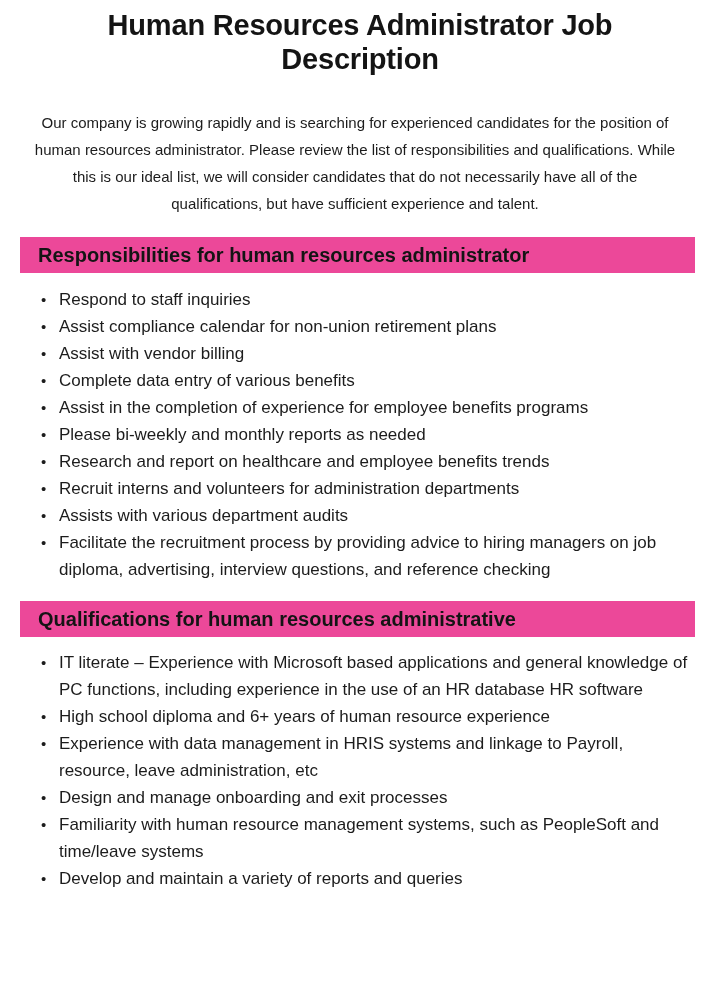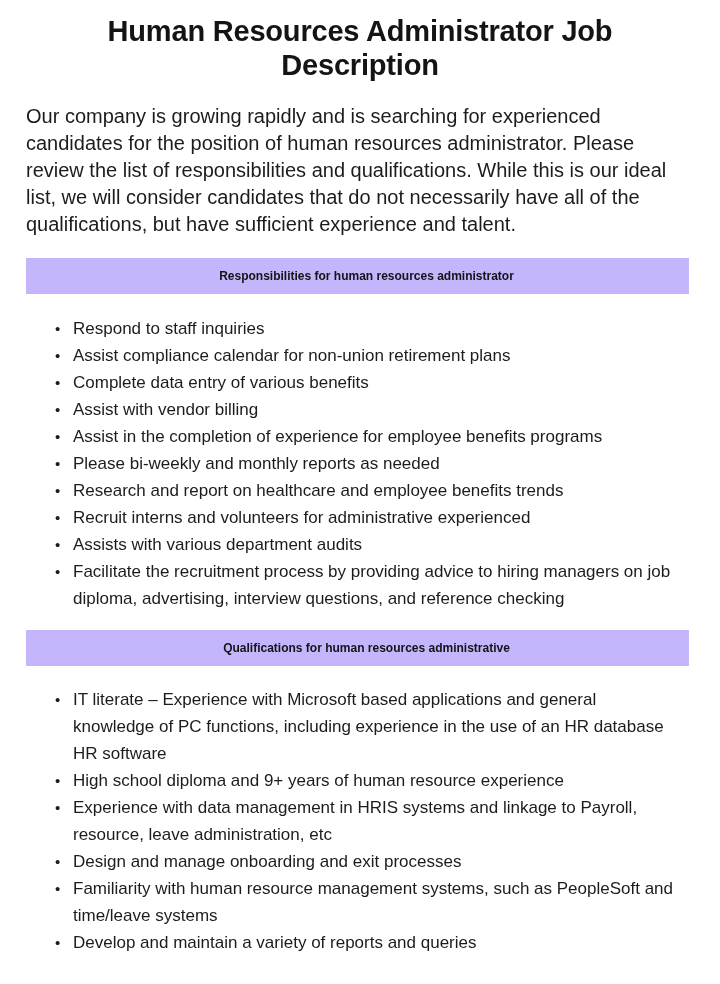--- a/index.html
+++ b/index.html
@@ -12,56 +12,55 @@
     height: 984px;
     font-family: "Liberation Sans", sans-serif;
     color: #1a1a1a;
     overflow: hidden;
   }
   .page {
     width: 720px;
     height: 704px;
     position: relative;
     box-sizing: border-box;
-    padding: 6px;
+    padding: 0;
   }
   .doc-title {
     font-size: 29px;
     font-weight: bold;
     line-height: 1.18;
     text-align: center;
     color: #141414;
     margin: 0;
     padding: 8px 40px 0 40px;
     letter-spacing: -0.2px;
   }
   .intro {
-    font-size: 20px;
+    font-size: 15px;
     line-height: 27px;
     color: #1c1c1c;
-    margin: 0;
+    margin: 12px;
     padding: 21px 30px 0 20px;
-    text-align: left;
+    text-align: center;
   }
   .section {
     margin-top: 20px;
   }
   .section-header {
-    background: #c4b5fd;
+    background: #ec4899;
     margin: 0 25px 0 20px;
     padding: 9px 0 9px 18px;
-    font-size: 12px;
+    font-size: 20px;
     font-weight: bold;
     color: #141414;
     line-height: 18px;
-    text-align: center;
   }
   .section-list {
     list-style: none;
-    margin: 8px;
+    margin: 0;
     padding: 14px 25px 0 41px;
   }
   .section-list li {
     position: relative;
     font-size: 17px;
     line-height: 27px;
     color: #1c1c1c;
     padding-left: 18px;
     margin-bottom: 0px;
   }
@@ -91,36 +90,36 @@
 
   <h1 class="doc-title">Human Resources Administrator Job Description</h1>
 
   <p class="intro">Our company is growing rapidly and is searching for experienced candidates for the position of human resources administrator. Please review the list of responsibilities and qualifications. While this is our ideal list, we will consider candidates that do not necessarily have all of the qualifications, but have sufficient experience and talent.</p>
 
   <div class="section responsibilities-section">
     <div class="section-header">Responsibilities for human resources administrator</div>
     <ul class="section-list">
       <li>Respond to staff inquiries</li>
       <li>Assist compliance calendar for non-union retirement plans</li>
+      <li>Assist with vendor billing</li>
       <li>Complete data entry of various benefits</li>
-      <li>Assist with vendor billing</li>
       <li>Assist in the completion of experience for employee benefits programs</li>
       <li>Please bi-weekly and monthly reports as needed</li>
       <li>Research and report on healthcare and employee benefits trends</li>
-      <li>Recruit interns and volunteers for administrative experienced</li>
+      <li>Recruit interns and volunteers for administration departments</li>
       <li>Assists with various department audits</li>
       <li>Facilitate the recruitment process by providing advice to hiring managers on job diploma, advertising, interview questions, and reference checking</li>
     </ul>
   </div>
 
   <div class="section qualifications-section">
     <div class="section-header">Qualifications for human resources administrative</div>
     <ul class="section-list">
       <li>IT literate – Experience with Microsoft based applications and general knowledge of PC functions, including experience in the use of an HR database HR software</li>
-      <li>High school diploma and 9+ years of human resource experience</li>
+      <li>High school diploma and 6+ years of human resource experience</li>
       <li>Experience with data management in HRIS systems and linkage to Payroll, resource, leave administration, etc</li>
       <li>Design and manage onboarding and exit processes</li>
       <li>Familiarity with human resource management systems, such as PeopleSoft and time/leave systems</li>
       <li>Develop and maintain a variety of reports and queries</li>
     </ul>
   </div>
 
 </div>
 
 </body></html>

